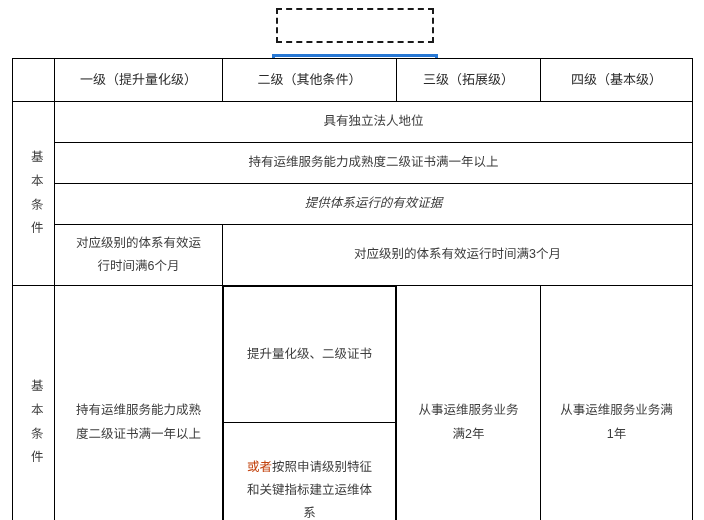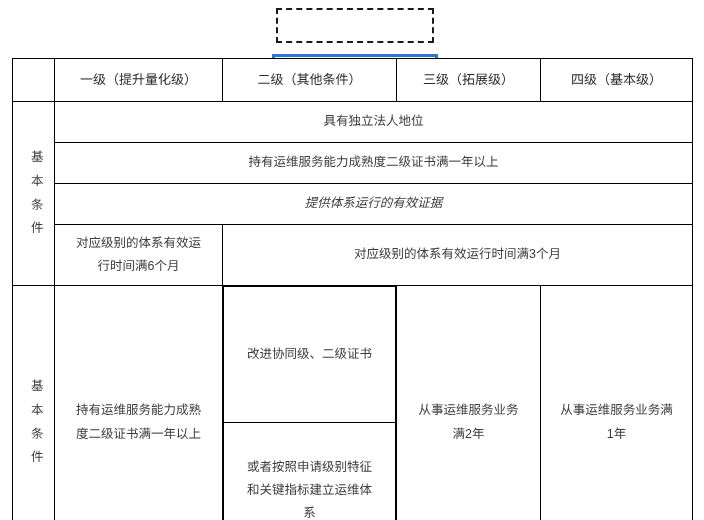--- a/index.html
+++ b/index.html
@@ -136,21 +136,21 @@
     line-height: 1.85;
     padding: 4px 6px;
   }
   table.inner tr:last-child td {
     border-bottom: none;
   }
   .inner-top { height: 52px; }
   .inner-bottom { height: 76px; }
 
   .hl-red {
-    color: #404040;
+    color: #c2410c;
   }
 </style>
 </head>
 <body>
 
 <div id="title-area">
   <div id="title-box">
     <span id="title-text">评估申请条件</span>
   </div>
   <div id="title-selection"></div>
@@ -196,21 +196,21 @@
 
     <tr class="r-other">
       <td class="vlabel">
         <span class="vchars">基本条件</span>
       </td>
       <td>持有运维服务能力成熟度二级证书满一年以上</td>
       <td class="nested">
         <table class="inner">
           <tbody>
               <tr>
-            <td class="inner-top">改进协同级、二级证书</td>
+            <td class="inner-top">提升量化级、二级证书</td>
           </tr>
           <tr>
             <td class="inner-bottom"><span class="hl-red">或者</span><span>按照申请级别特征和关键指标建立运维体系</span></td>
           </tr>
         </tbody>
           </table>
       </td>
       <td>从事运维服务业务满2年</td>
       <td>从事运维服务业务满1年</td>
     </tr>

